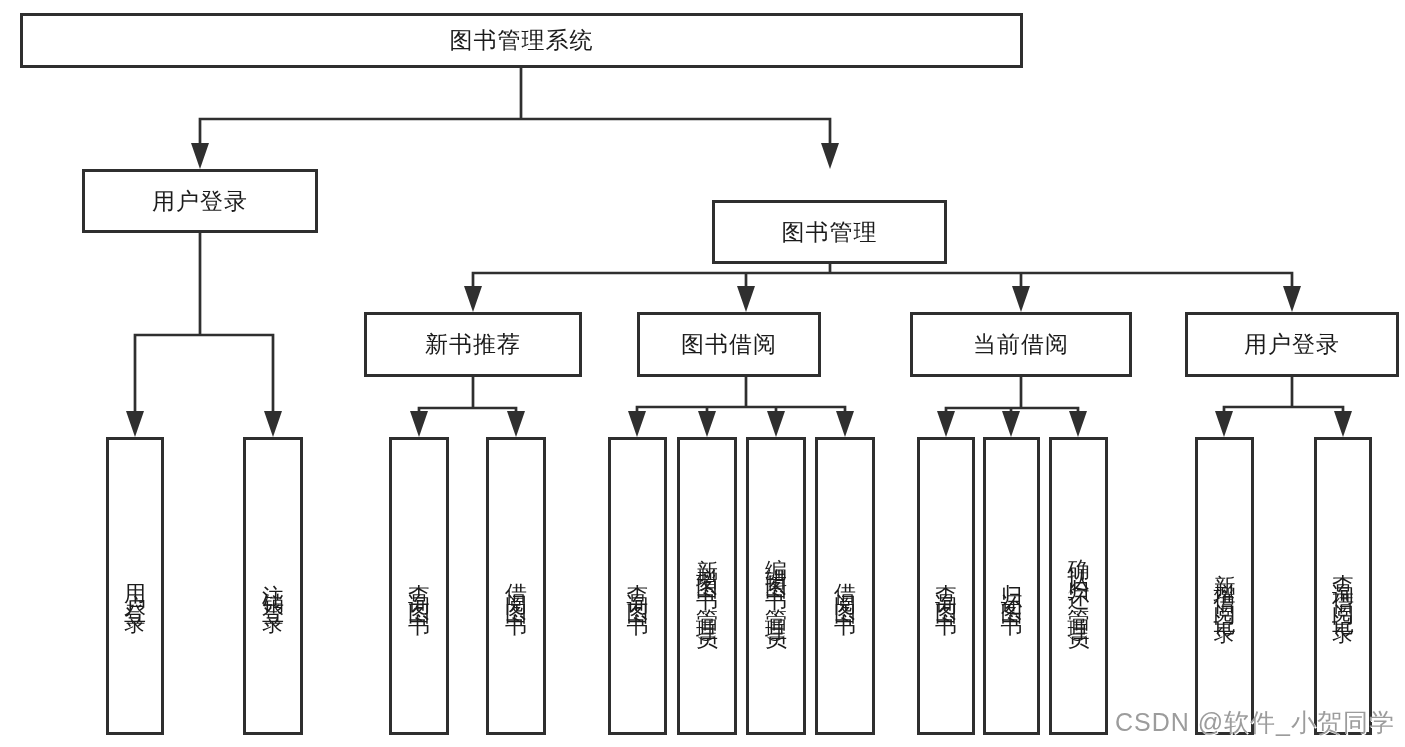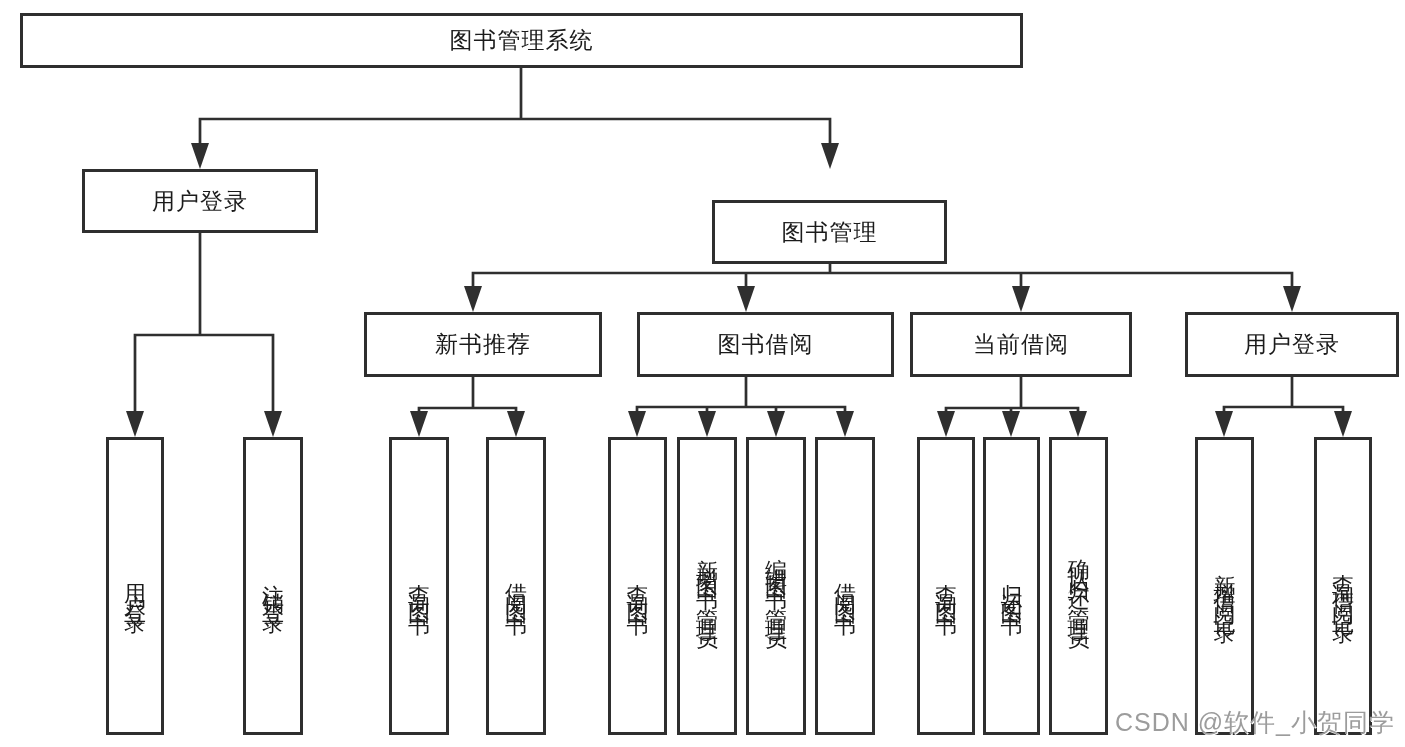--- a/index.html
+++ b/index.html
@@ -109,22 +109,22 @@
       <polygon points="1215,411 1233,411 1224,437"></polygon>
       <polygon points="1334,411 1352,411 1343,437"></polygon>
     </g>
   </svg>
 
   <div class="node h" style="left:20px;top:13px;width:1003px;height:55px;">图书管理系统</div>
 
   <div class="node h" style="left:82px;top:169px;width:236px;height:64px;">用户登录</div>
   <div class="node h" style="left:712px;top:169px;width:235px;height:64px;margin-top:31px;">图书管理</div>
 
-  <div class="node h" style="left:364px;top:312px;width:238px;height:65px;">新书推荐</div>
-  <div class="node h" style="left:637px;top:312px;width:257px;height:65px;">图书借阅</div>
+  <div class="node h" style="left:364px;top:312px;width:218px;height:65px;">新书推荐</div>
+  <div class="node h" style="left:637px;top:312px;width:184px;height:65px;">图书借阅</div>
   <div class="node h" style="left:910px;top:312px;width:222px;height:65px;">当前借阅</div>
   <div class="node h" style="left:1185px;top:312px;width:214px;height:65px;">用户登录</div>
 
   <div class="node v" style="left:106px;top:437px;width:58px;height:298px;">用户登录</div>
   <div class="node v" style="left:243px;top:437px;width:60px;height:298px;">注销登录</div>
 
   <div class="node v" style="left:389px;top:437px;width:60px;height:298px;">查询图书</div>
   <div class="node v" style="left:486px;top:437px;width:60px;height:298px;">借阅图书</div>
 
   <div class="node v" style="left:608px;top:437px;width:59px;height:298px;">查询图书</div>

